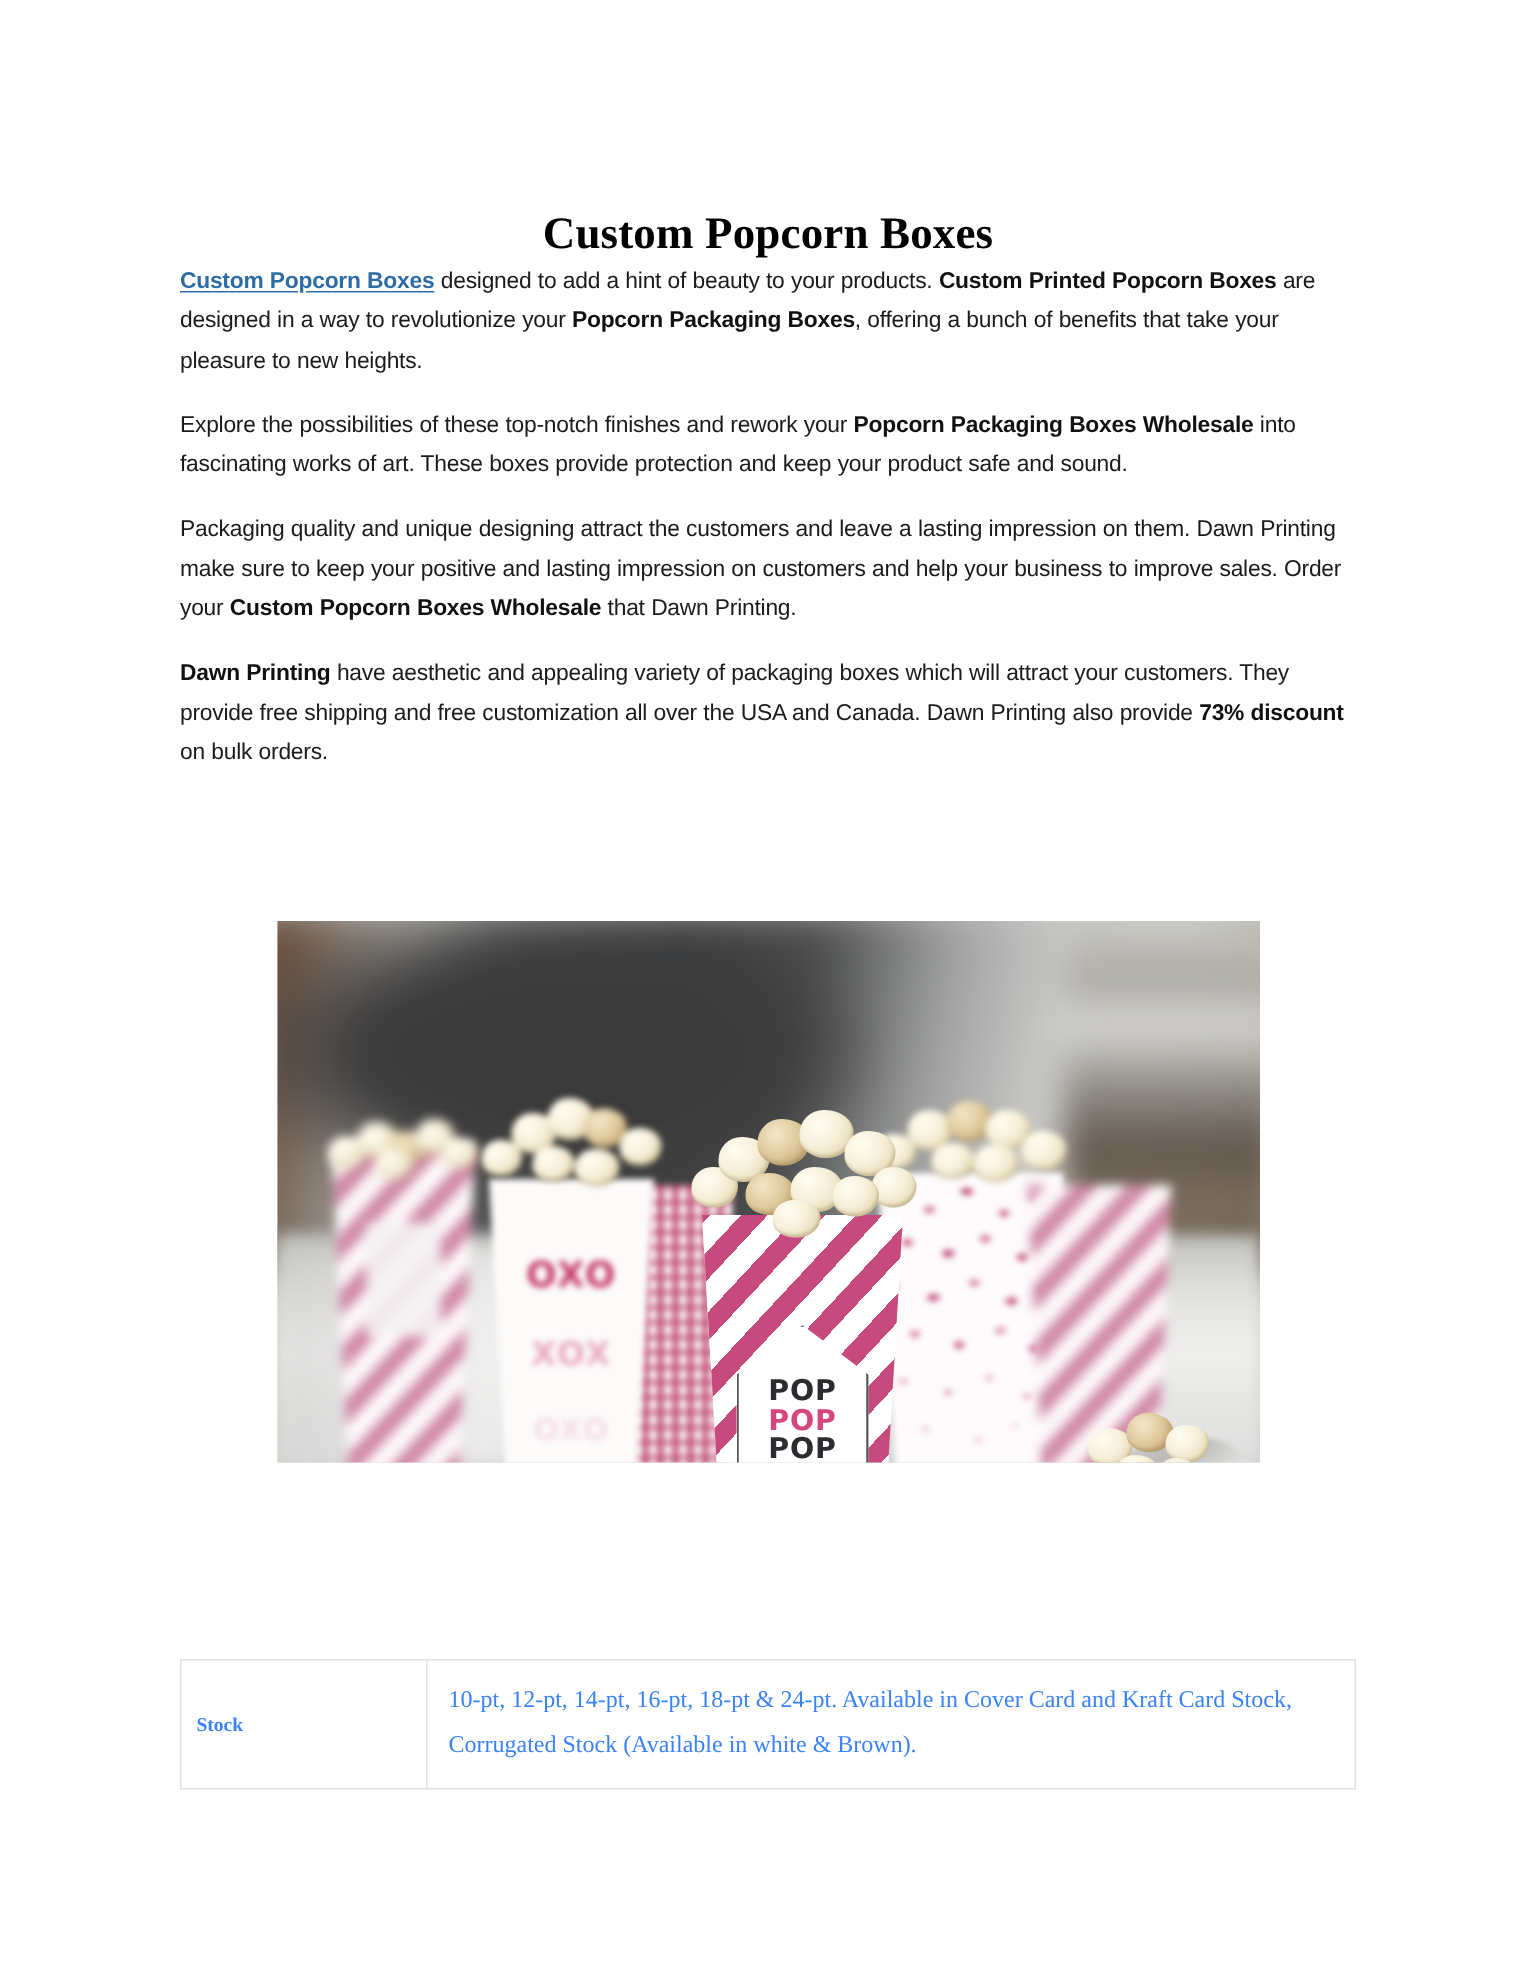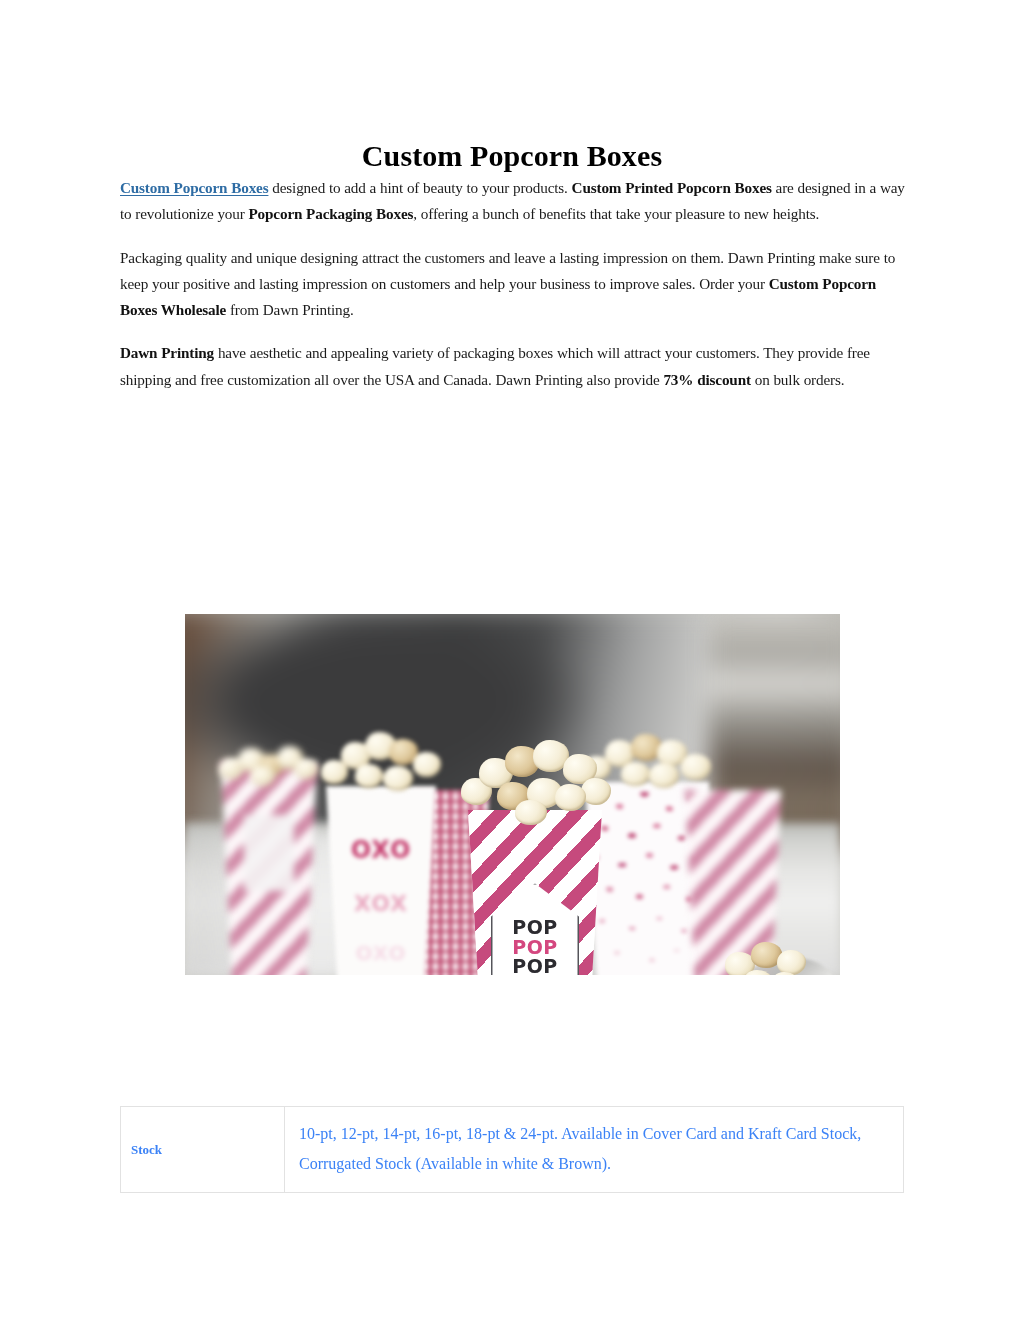--- a/index.html
+++ b/index.html
@@ -36,21 +36,21 @@
   }
 
   
   .body-col {
     position: absolute;
     left: 120px;
     top: 175px;
     width: 786px;
   }
   .para {
-    font-family: Liberation Serif, serif;
+    font-family: Liberation Sans, sans-serif;
     font-size: 15.2px;
     line-height: 26.3px;
     color: #1b1b1b;
     margin: 0 0 17px 0;
     text-align: left;
     letter-spacing: -0.15px;
     word-spacing: 0.2px;
   }
   .para:last-child { margin-bottom: 0; }
   .para b, .para strong {
@@ -248,23 +248,26 @@
 <div class="page">
 
   <h1 class="doc-title">Custom Popcorn Boxes</h1>
 
   <div class="body-col">
 
     <p class="para">
       <a class="doc-link">Custom Popcorn Boxes</a><span> designed to add a hint of beauty to your products. </span><b>Custom Printed Popcorn Boxes</b><span> are designed in a way to revolutionize your </span><b>Popcorn Packaging Boxes</b><span>, offering a bunch of benefits that take your pleasure to new heights.</span>
     </p>
 
-
     <p class="para">
-      <span>Packaging quality and unique designing attract the customers and leave a lasting impression on them. Dawn Printing make sure to keep your positive and lasting impression on customers and help your business to improve sales. Order your </span><b>Custom Popcorn Boxes Wholesale</b><span> from Dawn Printing.</span>
+      <span>Explore the possibilities of these top-notch finishes and rework your </span><b>Popcorn Packaging Boxes Wholesale</b><span> into fascinating works of art. These boxes provide protection and keep your product safe and sound.</span>
+    </p>
+
+    <p class="para">
+      <span>Packaging quality and unique designing attract the customers and leave a lasting impression on them. Dawn Printing make sure to keep your positive and lasting impression on customers and help your business to improve sales. Order your </span><b>Custom Popcorn Boxes Wholesale</b><span> that Dawn Printing.</span>
     </p>
 
     <p class="para">
       <b>Dawn Printing</b><span> have aesthetic and appealing variety of packaging boxes which will attract your customers. They provide free shipping and free customization all over the USA and Canada. Dawn Printing also provide </span><b>73% discount</b><span> on bulk orders.</span>
     </p>
 
   </div>
 
   <div class="photo-wrap">
     <div class="photo">

